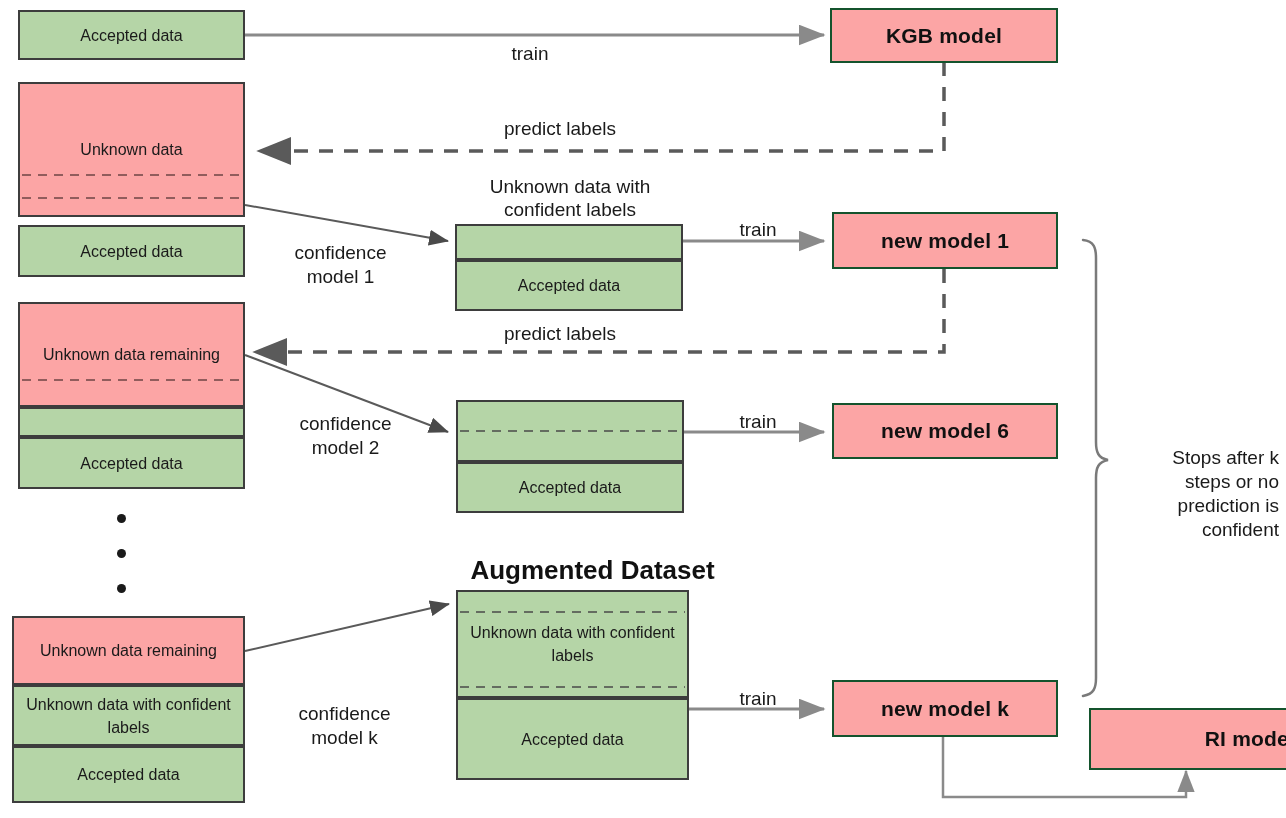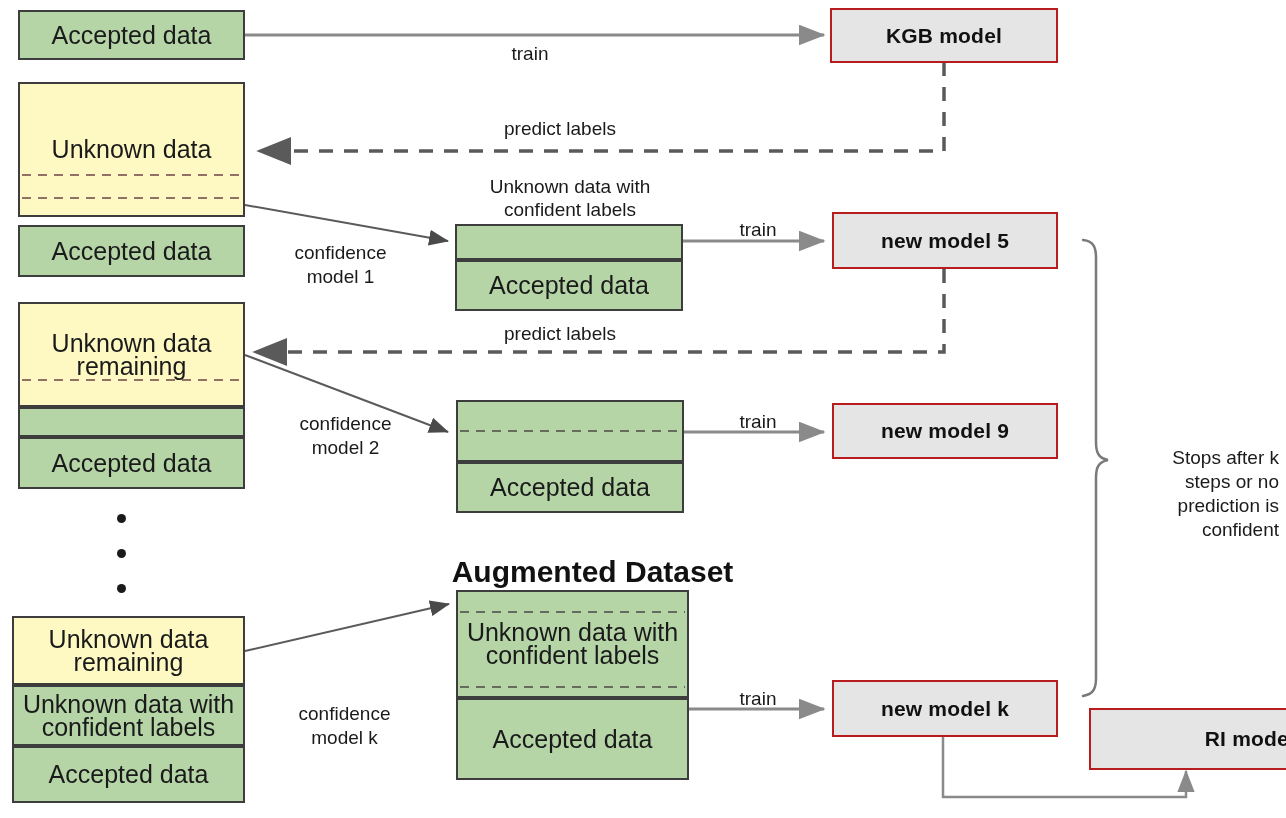--- a/index.html
+++ b/index.html
@@ -26,24 +26,24 @@
     position: absolute;
     box-sizing: border-box;
     border: 2px solid #3d3d3d;
     display: flex;
     align-items: center;
     justify-content: center;
     text-align: center;
     color: #111111;
   }
   .green { background: #b5d5a7; }
-  .red   { background: #fef9c3; }
-  .yellow{ background: #e5e5e5; border: 2px solid #b91c1c; }
+  .red   { background: #fca5a5; }
+  .yellow{ background: #fca5a5; border: 2px solid #14532d; }
   .seg-label {
-    font-size: 25px;
+    font-size: 16px;
     line-height: 23px;
     color: #1a1a1a;
     font-family: "Liberation Sans", sans-serif;
   }
   .model-label {
     font-size: 21px;
     font-weight: bold;
     letter-spacing: 0.2px;
     color: #111111;
     font-family: "Liberation Sans", sans-serif;
@@ -63,21 +63,21 @@
     position: absolute;
     font-size: 19px;
     line-height: 23px;
     color: #1a1a1a;
     text-align: center;
     font-family: "Liberation Sans", sans-serif;
     white-space: pre-line;
   }
   .section-title {
     position: absolute;
-    font-size: 30px;
+    font-size: 26px;
     font-weight: bold;
     color: #111111;
     text-align: center;
     font-family: "Liberation Sans", sans-serif;
   }
   .dot {
     position: absolute;
     width: 9px;
     height: 9px;
     border-radius: 50%;
@@ -208,24 +208,24 @@
     <line x1="460" y1="687" x2="685" y2="687" stroke="#4a4a4a" stroke-width="1.5" stroke-dasharray="9 7"></line>
   </svg>
   <div class="box green" style="left:456px; top:698px; width:233px; height:82px;">
     <span class="seg-label">Accepted data</span>
   </div>
 
   <div class="box yellow" style="left:830px; top:8px; width:228px; height:55px;">
     <span class="model-label">KGB model</span>
   </div>
   <div class="box yellow" style="left:832px; top:212px; width:226px; height:57px;">
-    <span class="model-label">new model 5</span>
+    <span class="model-label">new model 1</span>
   </div>
   <div class="box yellow" style="left:832px; top:403px; width:226px; height:56px;">
-    <span class="model-label">new model 9</span>
+    <span class="model-label">new model 6</span>
   </div>
   <div class="box yellow" style="left:832px; top:680px; width:226px; height:57px;align-items:center;">
     <span class="model-label">new model k</span>
   </div>
   <div class="box yellow" style="left:1089px; top:708px; width:208px; height:62px;justify-content:flex-end;">
     <span class="model-label">RI model</span>
   </div>
 
   <div class="flow-text" style="left:470px; top:30px; width:120px;">train</div>
 

